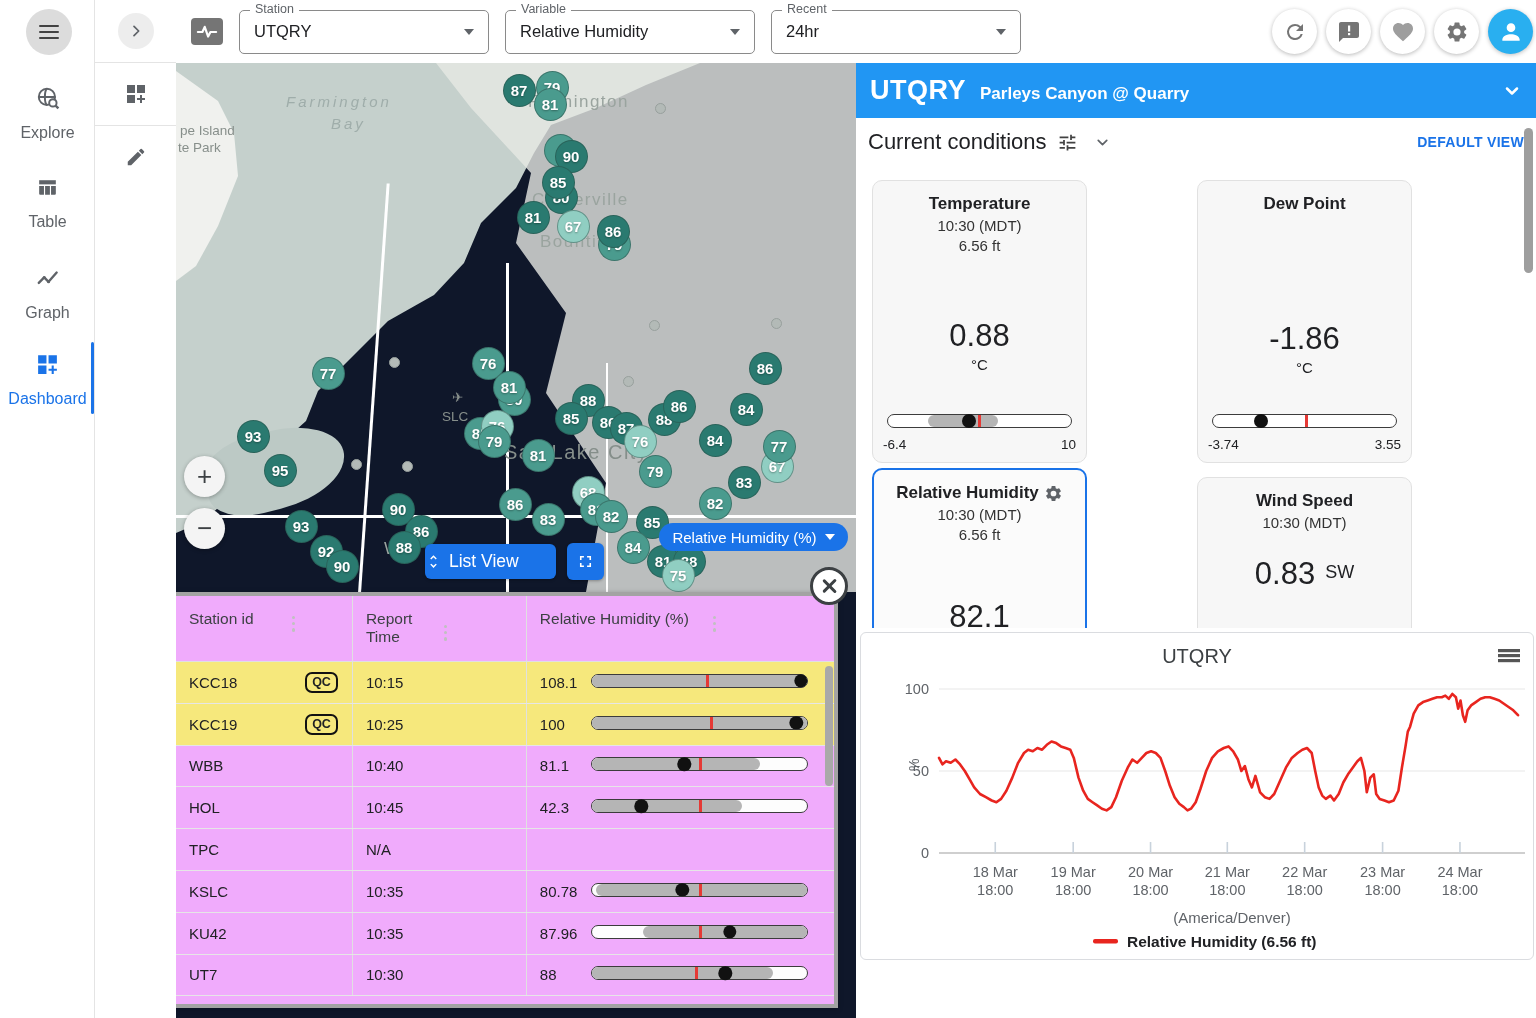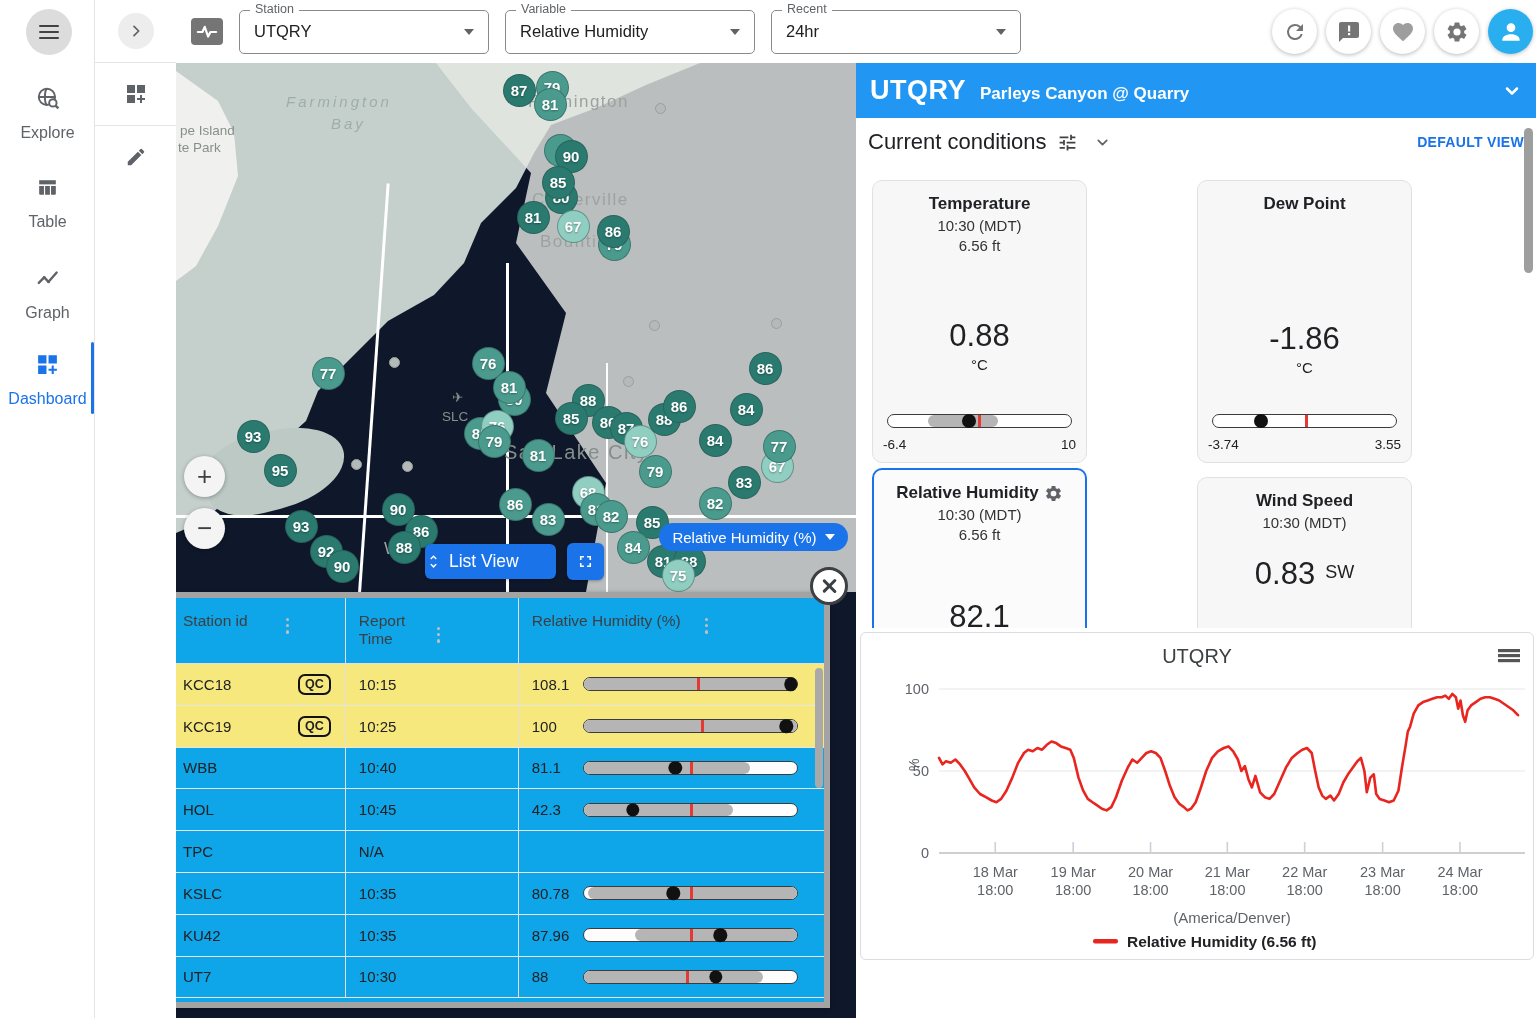--- a/index.html
+++ b/index.html
@@ -71,43 +71,43 @@
     border-radius:6px; color:#fff; display:flex; align-items:center; justify-content:flex-start; gap:7px;
     font-size:17.5px; z-index:6; cursor:pointer; box-shadow:0 1px 3px rgba(0,0,0,.3); }
   #fs-btn { position:absolute; left:391px; top:480px; width:37px; height:37px; background:#1a73e8;
     border-radius:6px; display:flex; align-items:center; justify-content:center; z-index:6; cursor:pointer;
     box-shadow:0 1px 3px rgba(0,0,0,.3); }
   #map-chip { position:absolute; left:483px; top:460px; width:189px; height:28px; background:#1a73e8;
     border-radius:15px; color:#fff; font-size:15px; display:flex; align-items:center; justify-content:center;
     gap:8px; z-index:6; cursor:pointer; }
 
   
-  #table-card { position:absolute; left:164px; top:592px; width:666px; height:416px; background:#0ea5e9;
-    border:6px solid #a3a3a3; box-shadow:0 1px 5px rgba(0,0,0,.25); z-index:10; overflow:hidden; }
+  #table-card { position:absolute; left:172px; top:592px; width:666px; height:416px; background:#f0abfc;
+    border:4px solid #a3a3a3; box-shadow:0 1px 5px rgba(0,0,0,.25); z-index:10; overflow:hidden; }
   #close-btn { position:absolute; left:810px; top:567px; width:38px; height:38px; border-radius:50%;
     background:#fff; border:3px solid #3c4043; z-index:12; cursor:pointer;
     display:flex; align-items:center; justify-content:center; }
   #close-btn .x { position:relative; width:18px; height:18px; }
   #close-btn .x::before, #close-btn .x::after { content:""; position:absolute; left:8px; top:0;
     width:3.4px; height:18px; background:#3c4043; border-radius:2px; }
   #close-btn .x::before { transform:rotate(45deg); } #close-btn .x::after { transform:rotate(-45deg); }
   .thead { display:flex; height:66px; border-bottom:1px solid #e0e0e0; color:#3c4043; font-size:15.5px; }
   .th { display:flex; align-items:flex-start; padding:14px 0 0 13px; position:relative; }
   .th .dots, .cellmenu { color:#b5b5b5; font-size:15px; letter-spacing:0; line-height:7px; }
   .dots { display:inline-block; margin-left:38px; margin-top:3px; }
   .dots i { display:block; width:3.6px; height:3.6px; background:#c0c0c0; border-radius:50%; margin:2.6px 0; }
   .col1 { width:178px; } .col2 { width:176px; } .col3 { width:312px; }
   .col2, .col3 { border-left:1px solid #e0e0e0; }
   .trow { display:flex; height:41.8px; border-bottom:1px solid #e6e6e6; font-size:15px; color:#202124;
     align-items:stretch; }
   .trow.hl { background:#f6e87c; }
   .td { display:flex; align-items:center; padding-left:13px; }
   .qc { border:2.2px solid #111; border-radius:7px; font-size:12.5px; font-weight:bold; padding:1.5px 5px;
     margin-left:auto; margin-right:14px; }
-  .pill-wrap { display:flex; align-items:center; gap:7px; width:100%; padding-right:26px; }
+  .pill-wrap { display:flex; align-items:flex-start; gap:7px; width:100%; padding-right:26px; }
   .pill-val { min-width:44px; text-align:left; }
   .pill { position:relative; flex:1; height:14px; border:1.6px solid #3c3c3c; border-radius:8px; background:#fdfdfd; }
   .pill .band { position:absolute; top:0; bottom:0; background:#b5b5b5; border-radius:6px; }
   .pill .tick { position:absolute; top:0; bottom:0; width:3px; background:#e53935; }
   .pill .dot { position:absolute; top:50%; width:13.4px; height:13.4px; background:#111; border-radius:50%;
     transform:translate(-50%,-50%); }
   #table-scroll { position:absolute; right:1px; top:70px; width:8px; height:120px; background:#a9a9a9; border-radius:4px; }
 
   
   #rpanel { position:absolute; left:856px; top:63px; width:680px; height:955px; background:#fff; }

